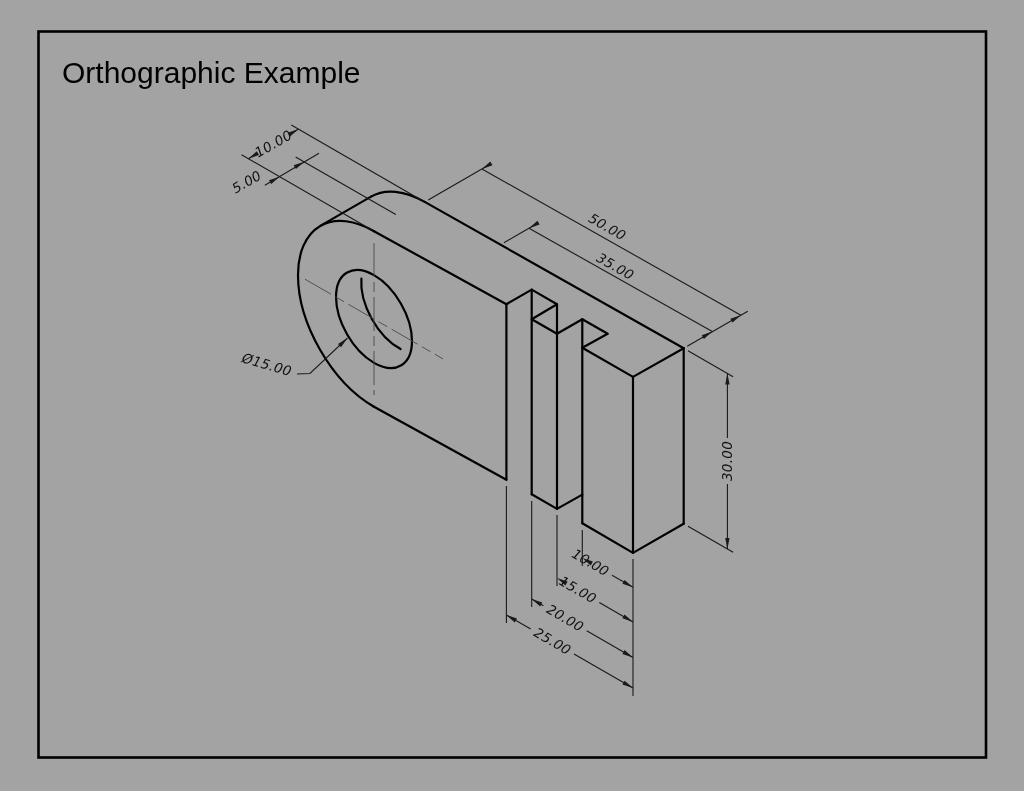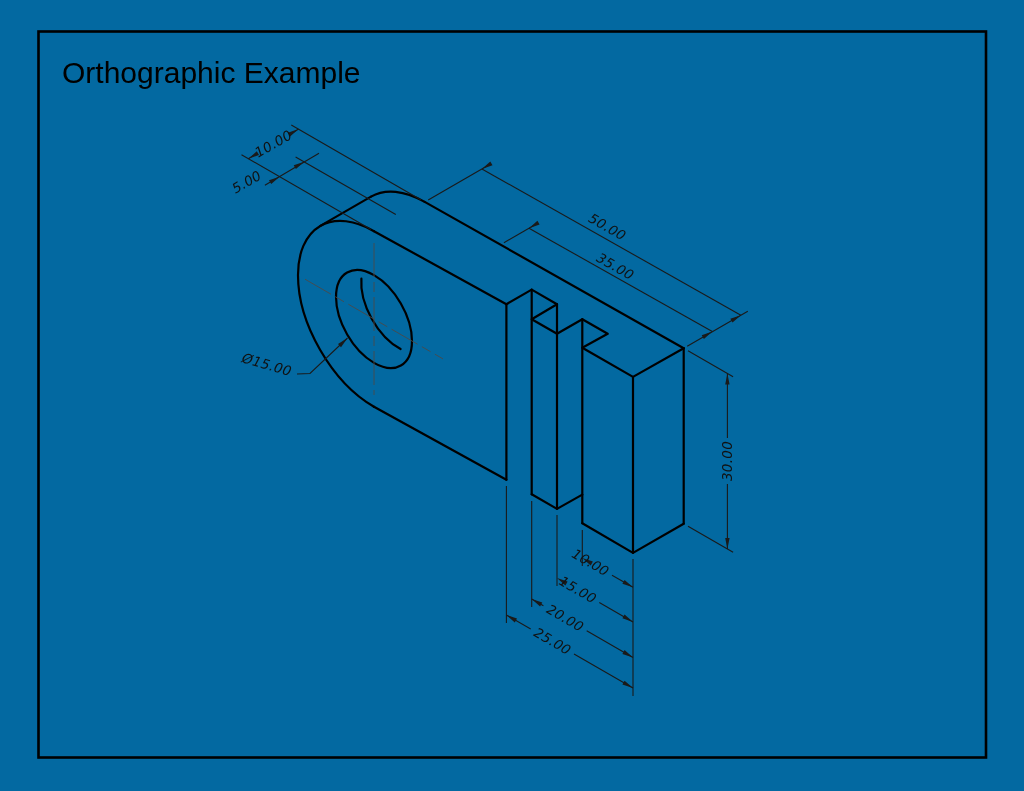--- a/index.html
+++ b/index.html
@@ -1,19 +1,19 @@
 <!DOCTYPE html>
 <html><head>
 <meta charset="utf-8">
 <style>
   html,body{margin:0;padding:0;background:#e8e8e8;}
   .page{
     position:relative;
     width:1024px;height:791px;
-    background:#0369a1;
+    background:#a3a3a3;
     overflow:hidden;
     font-family:"Liberation Sans",sans-serif;
   }
   svg{position:absolute;left:0;top:0;}
   .part-line{stroke:#000;stroke-width:2.2;fill:none;stroke-linecap:round;stroke-linejoin:round;}
   .dim-line{stroke:#1a1a1a;stroke-width:1.1;fill:none;stroke-linecap:butt;}
   .center-line{stroke:#4a4a4a;stroke-width:0.9;fill:none;}
   .arrow{fill:#1a1a1a;stroke:none;}
   .dim-text{
     font-family:"DejaVu Sans",sans-serif;

